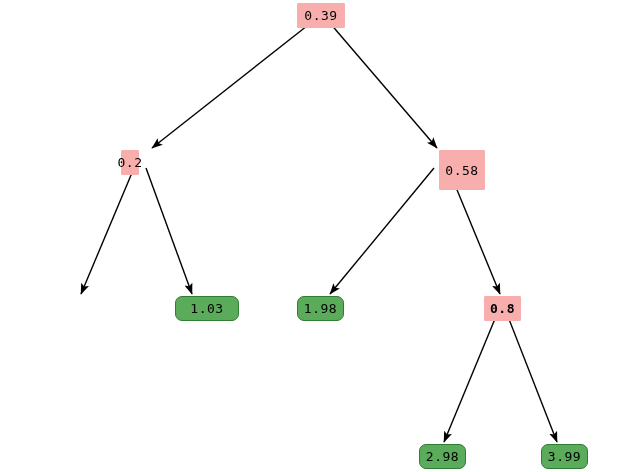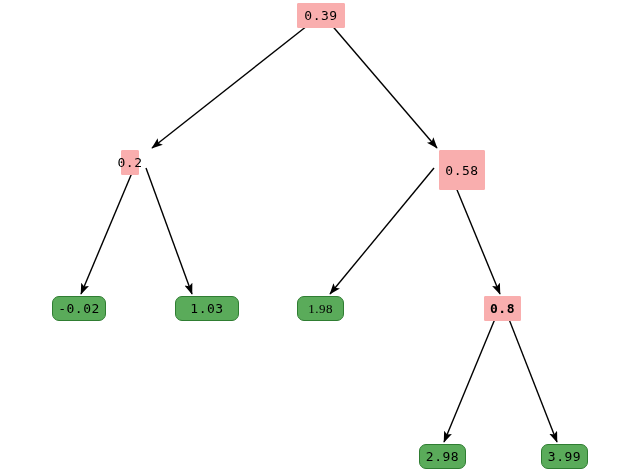--- a/index.html
+++ b/index.html
@@ -68,27 +68,24 @@
     </svg>
 <div class="node internal" style="left: 297px; top: 3px; width: 48px; height: 25px;">
       <span>0.39</span>
     </div>
     <div class="node internal" style="left: 121px; top: 150px; width: 18px; height: 25px;">
       <span>0.2</span>
     </div>
     <div class="node internal" style="left: 419px; top: 150px; width: 46px; height: 40px; margin-left: 20px;">
       <span>0.58</span>
     </div>
-    <div class="node leaf" style="left: 52px; top: 296px; width: 54px; height: 25px;">
-      <span>-0.02</span>
-    </div>
     <div class="node leaf" style="left: 175px; top: 296px; width: 64px; height: 25px;">
       <span>1.03</span>
     </div>
-    <div class="node leaf" style="left: 297px; top: 296px; width: 47px; height: 25px; font-family: Liberation Serif, serif;">
+    <div class="node leaf" style="left: 297px; top: 296px; width: 47px; height: 25px;">
       <span>1.98</span>
     </div>
     <div class="node internal" style="left: 484px; top: 296px; width: 37px; height: 25px; font-weight: bold;">
       <span>0.8</span>
     </div>
     <div class="node leaf" style="left: 419px; top: 444px; width: 47px; height: 25px;">
       <span>2.98</span>
     </div>
     <div class="node leaf" style="left: 541px; top: 444px; width: 47px; height: 25px; text-align: right;">
       <span>3.99</span>

